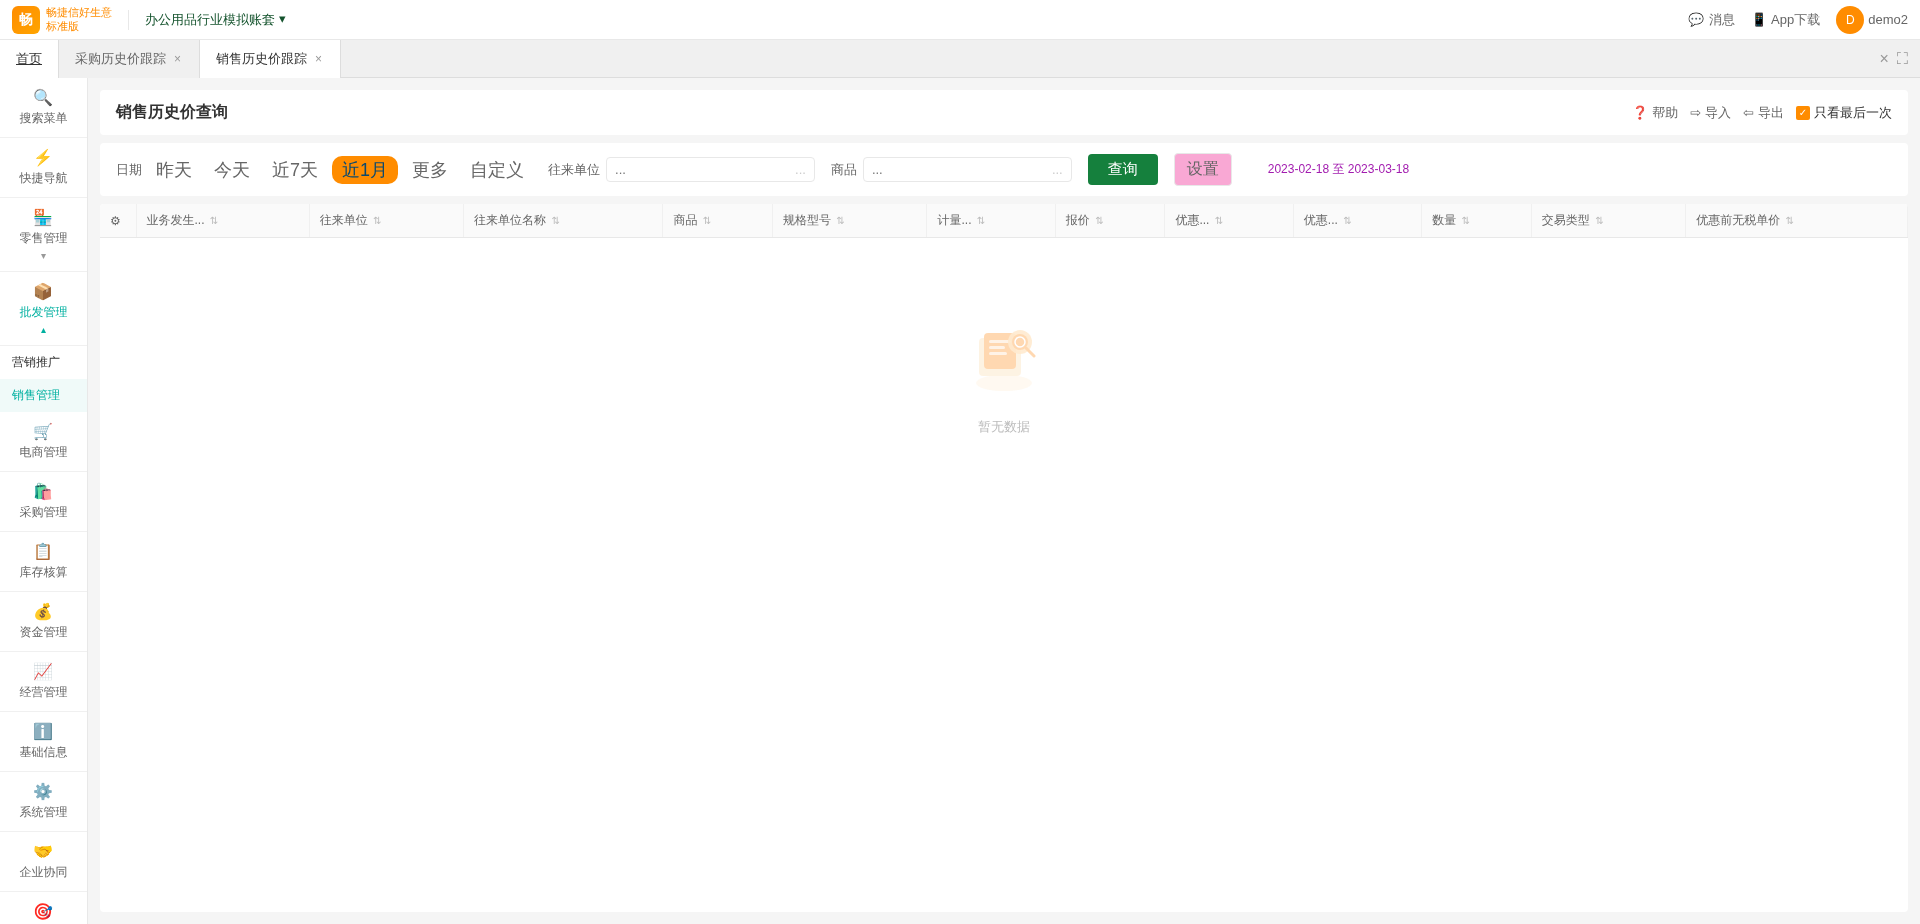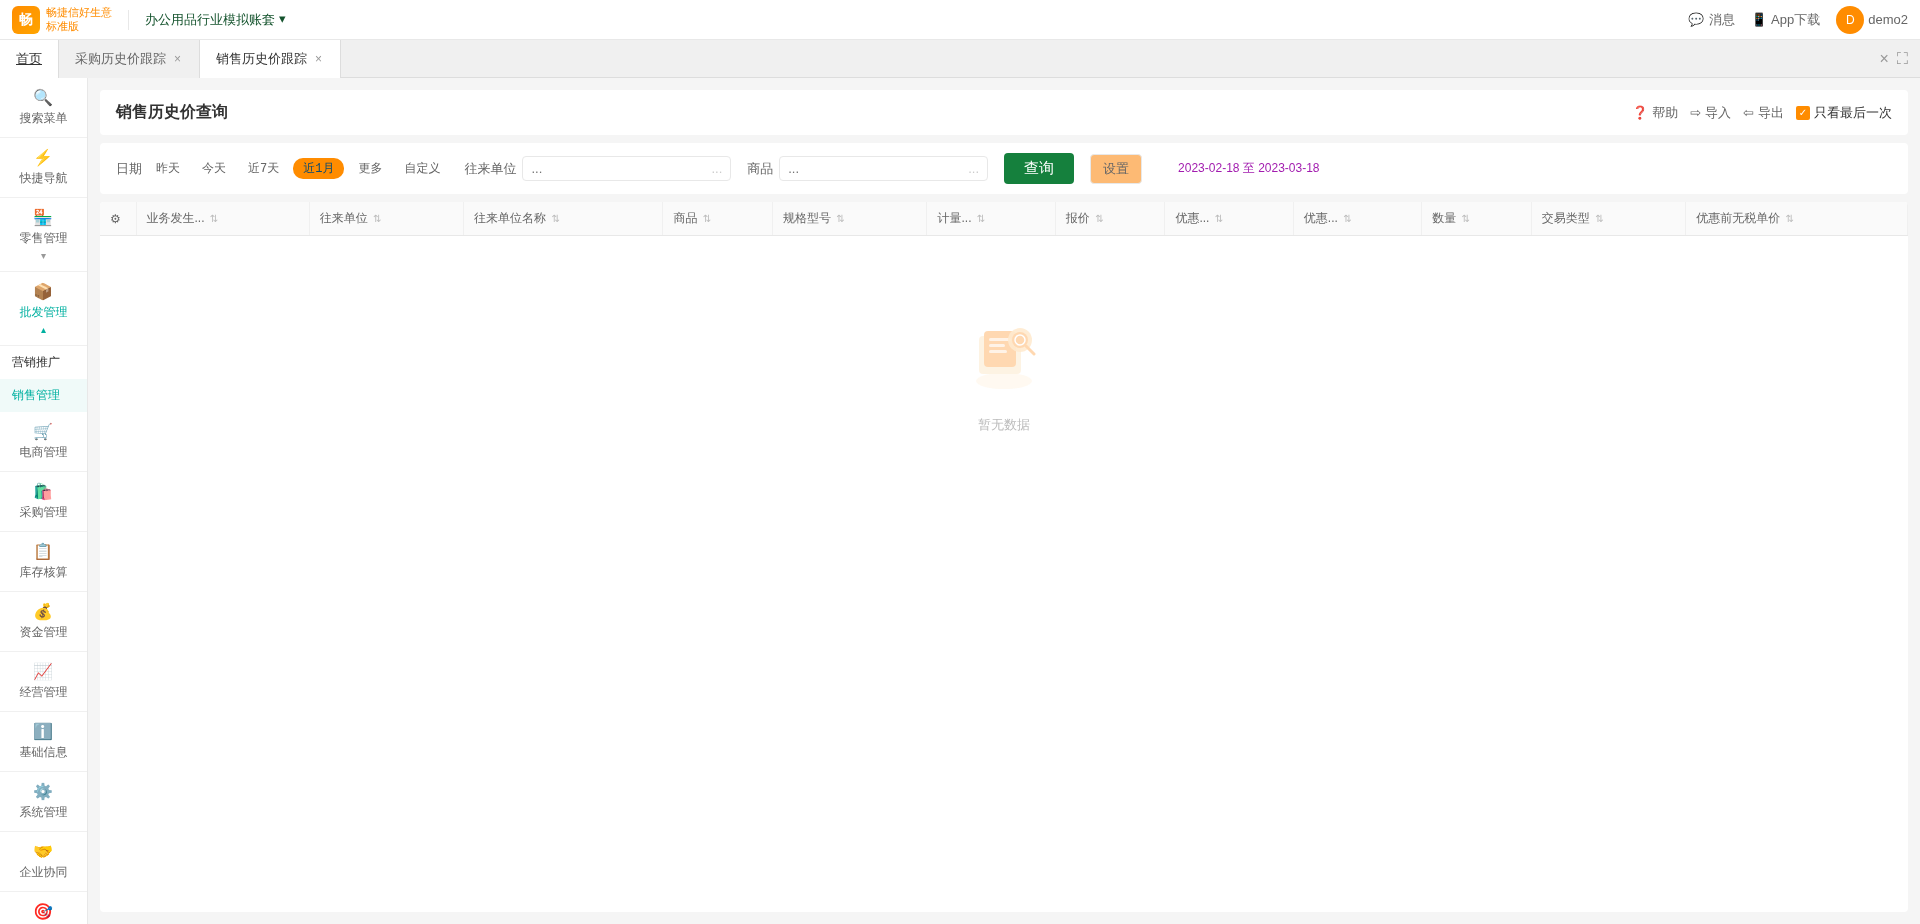--- a/index.html
+++ b/index.html
@@ -50,28 +50,28 @@
     .page-header-actions { display: flex; align-items: center; gap: 12px; }
     .header-action { display: flex; align-items: center; gap: 4px; color: #666; font-size: 13px; cursor: pointer; }
     .checkbox-wrap { display: flex; align-items: center; gap: 4px; }
     .checkbox-orange { width: 14px; height: 14px; border-radius: 2px; background: #ff8c00; display: inline-flex; align-items: center; justify-content: center; color: #fff; font-size: 10px; }
 
     
     .filter-bar { background: #fff; padding: 10px 16px; border-radius: 4px; display: flex; flex-direction: row; gap: 8px; }
     .filter-row { display: flex; align-items: center; gap: 16px; flex-wrap: wrap; }
     .filter-item { display: flex; align-items: center; gap: 6px; }
     .filter-label { color: #666; font-size: 13px; white-space: nowrap; }
-    .date-btn { padding: 2px 8px; border-radius: 3px; font-size: 12px; cursor: pointer; border: none; background: transparent; color: #666; font-family: Liberation Mono, monospace; }
+    .date-btn { padding: 2px 8px; border-radius: 3px; font-size: 18px; cursor: pointer; border: none; background: transparent; color: #666; }
     .date-btn.active { background: #ff8c00; color: #0c4a6e; border-radius: 10px; padding: 2px 10px; }
     .date-range-text { font-size: 12px; color: #a21caf; }
     .filter-input { display: flex; align-items: center; gap: 4px; border: 1px solid #e8e8e8; border-radius: 4px; padding: 4px 8px; min-width: 180px; background: #fff; }
     .filter-input input { border: none; outline: none; font-size: 13px; color: #333; flex: 1; background: transparent; }
     .filter-input .dots { color: #ccc; }
     .query-btn { background: #15803d; color: #fff; border: none; border-radius: 4px; padding: 6px 20px; font-size: 15px; cursor: pointer; }
-    .settings-btn { background: #fdba74; color: #666; border: 1px solid #e8e8e8; border-radius: 4px; padding: 5px 12px; font-size: 13px; cursor: pointer; }
+    .settings-btn { background: #f9a8d4; color: #666; border: 1px solid #e8e8e8; border-radius: 4px; padding: 5px 12px; font-size: 16px; cursor: pointer; }
 
     
     .table-wrap { background: #fff; border-radius: 4px; flex: 1; overflow: auto; }
     .data-table { width: 100%; border-collapse: collapse; }
     .data-table th { background: #fafafa; border-bottom: 1px solid #e8e8e8; border-right: 1px solid #f0f0f0; padding: 8px 10px; font-size: 12px; color: #666; font-weight: 500; white-space: nowrap; text-align: left; position: sticky; top: 0; z-index: 1; }
     .data-table th .sort-icon { color: #bbb; margin-left: 2px; font-size: 10px; }
     .th-gear { background: #fafafa; border-bottom: 1px solid #e8e8e8; padding: 8px 10px; width: 36px; position: sticky; top: 0; z-index: 1; }
 
     
     .empty-state { display: flex; flex-direction: column; align-items: center; justify-content: center; padding: 80px 0; gap: 4px; }

